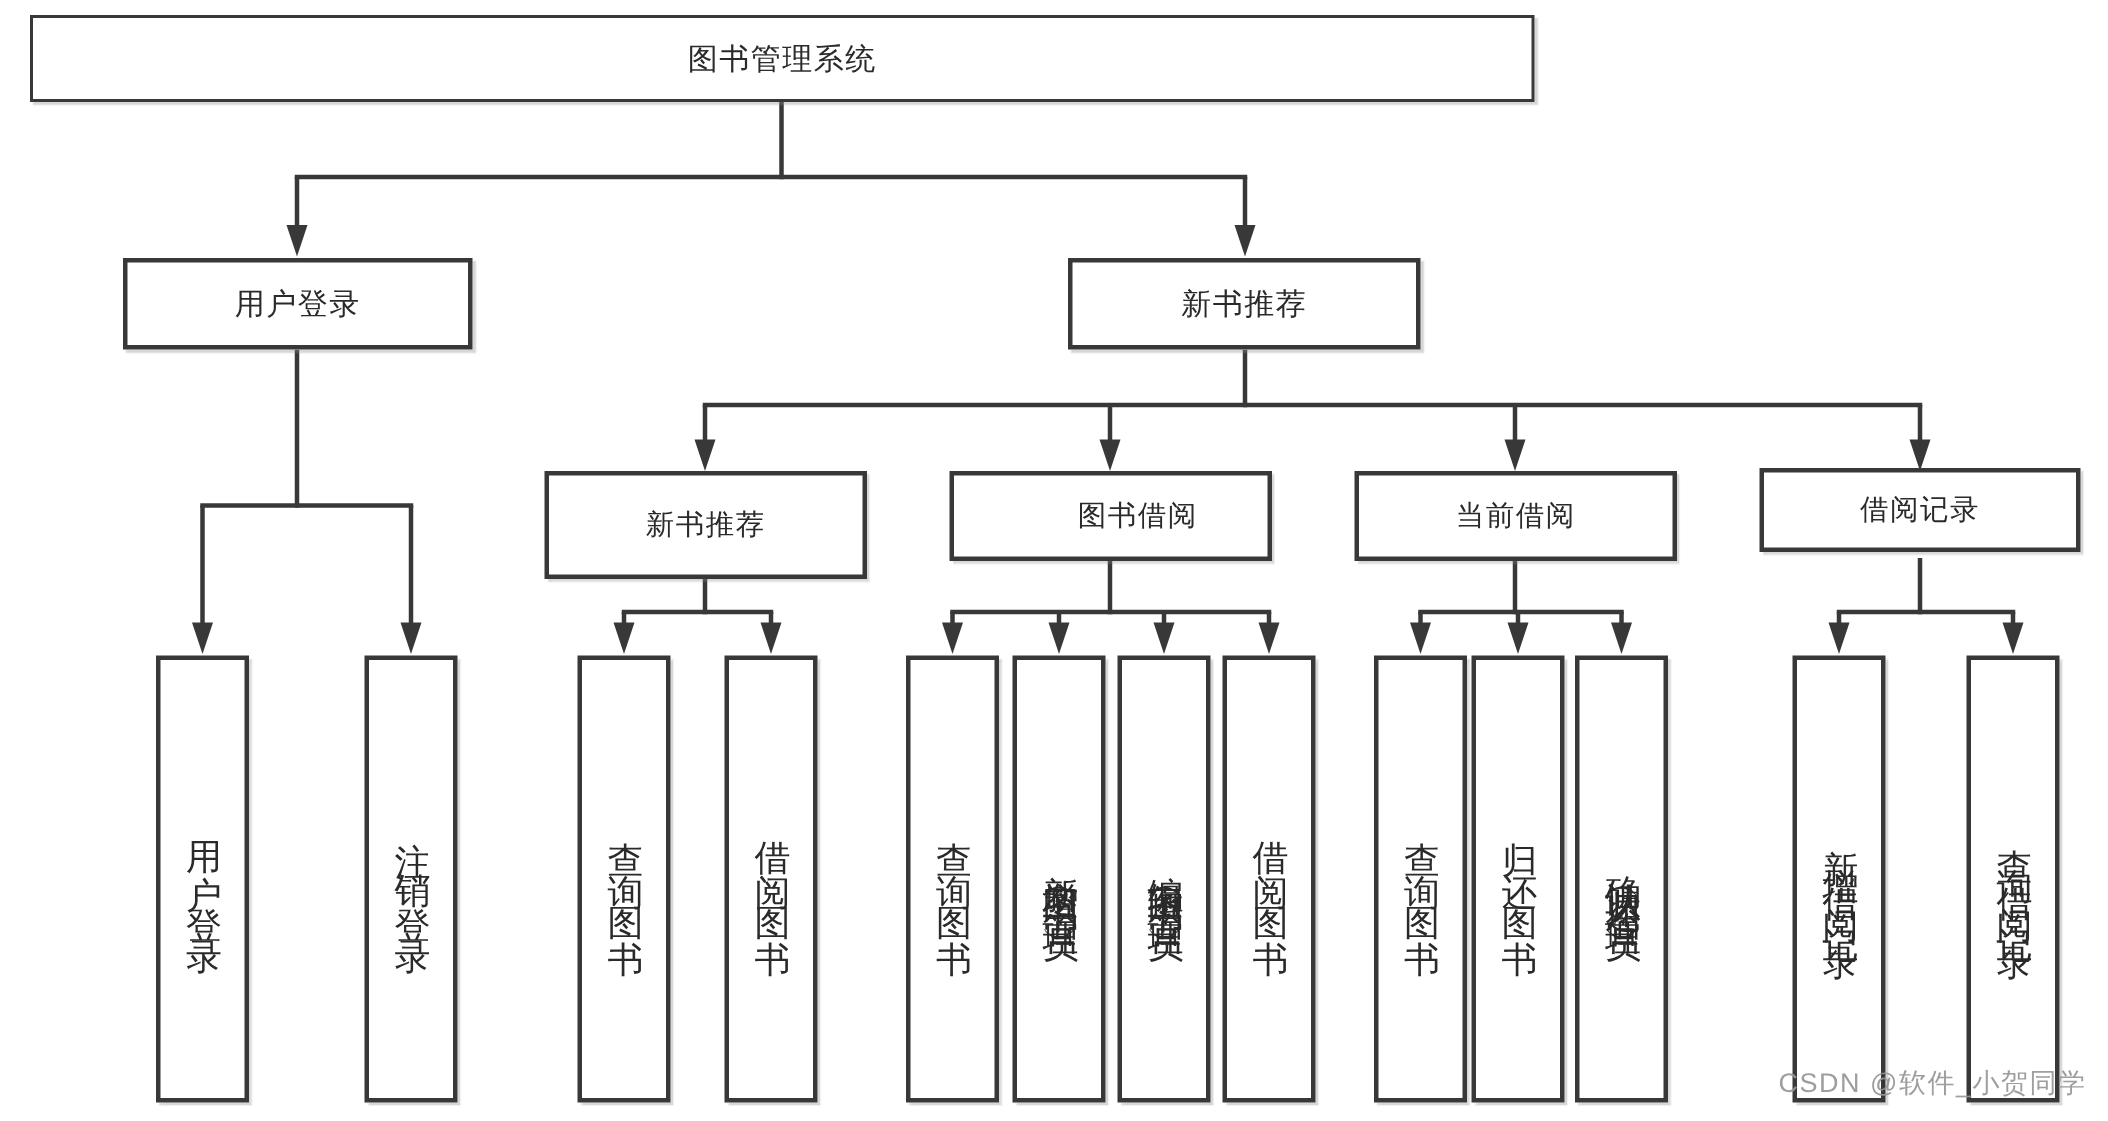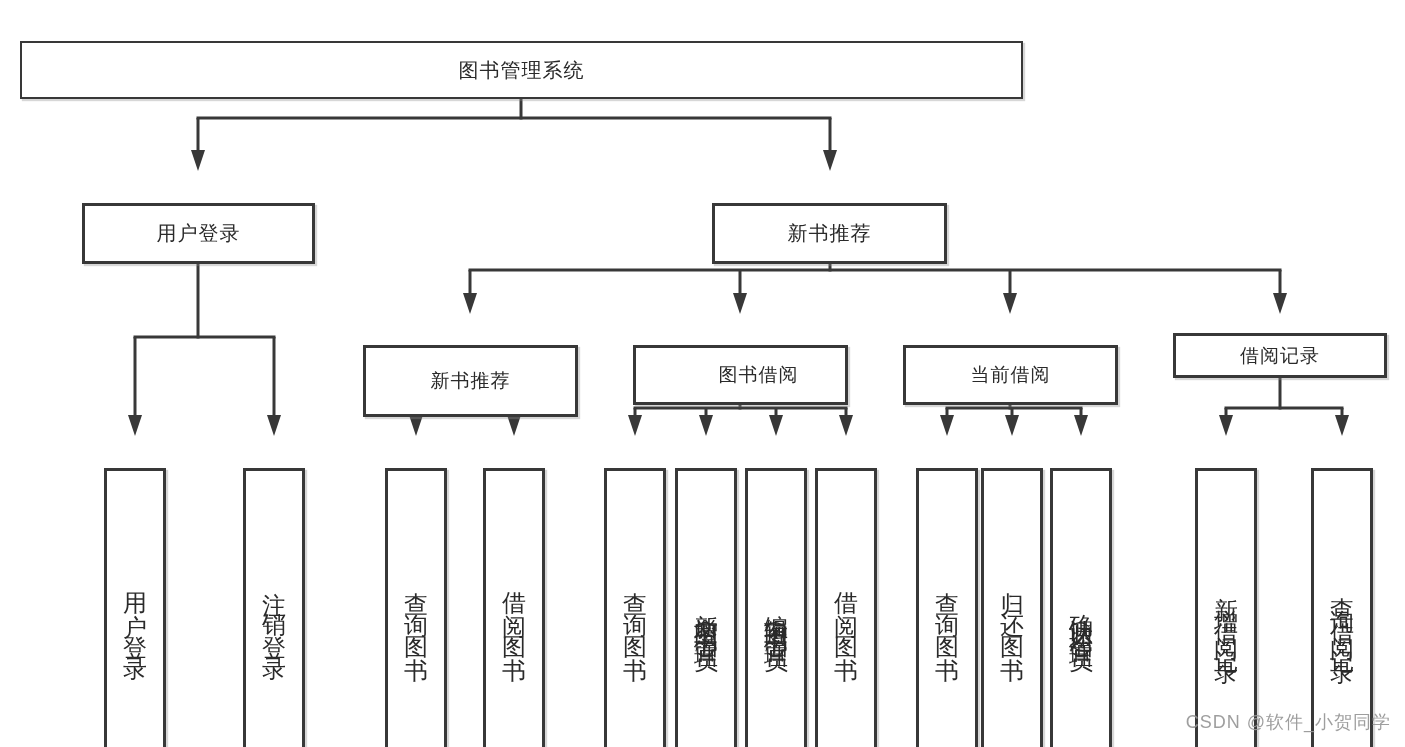--- a/index.html
+++ b/index.html
@@ -16,21 +16,20 @@
     position: absolute;
     box-sizing: border-box;
     background: #ffffff;
     border: 3px solid #383838;
     color: #2a2a2a;
     display: flex;
     align-items: center;
     justify-content: center;
     z-index: 2;
     box-shadow: 2px 2px 1px rgba(140,140,140,0.35);
-    margin-top: 31px;
   }
   .box.root  { border-width: 2px; font-size: 20px; letter-spacing: 1px; }
   .box.branch { font-size: 20px; letter-spacing: 1px; }
   .box.module { font-size: 19px; letter-spacing: 1px; }
   .box.leaf span {
     writing-mode: vertical-rl;
     text-orientation: mixed;
     font-size: 24px;
     letter-spacing: 22px;
     line-height: 1;
@@ -142,21 +141,21 @@
 
   <div class="box module" style="left:363px; top:314px; width:215px; height:72px;">
     <span>新书推荐</span>
   </div>
   <div class="box module" style="left:633px; top:314px; width:215px; height:60px;padding-left:36px;">
     <span>图书借阅</span>
   </div>
   <div class="box module" style="left:903px; top:314px; width:215px; height:60px;">
     <span>当前借阅</span>
   </div>
-  <div class="box module" style="left:1173px; top:302px; width:214px; height:45px;">
+  <div class="box module" style="left:1173px; top:312px; width:214px; height:56px;">
     <span>借阅记录</span>
   </div>
 
   <div class="box leaf" style="left:104px; top:437px; width:62px; height:298px;">
     <span>用户登录</span>
   </div>
   <div class="box leaf" style="left:243px; top:437px; width:62px; height:298px;">
     <span>注销登录</span>
   </div>
 

